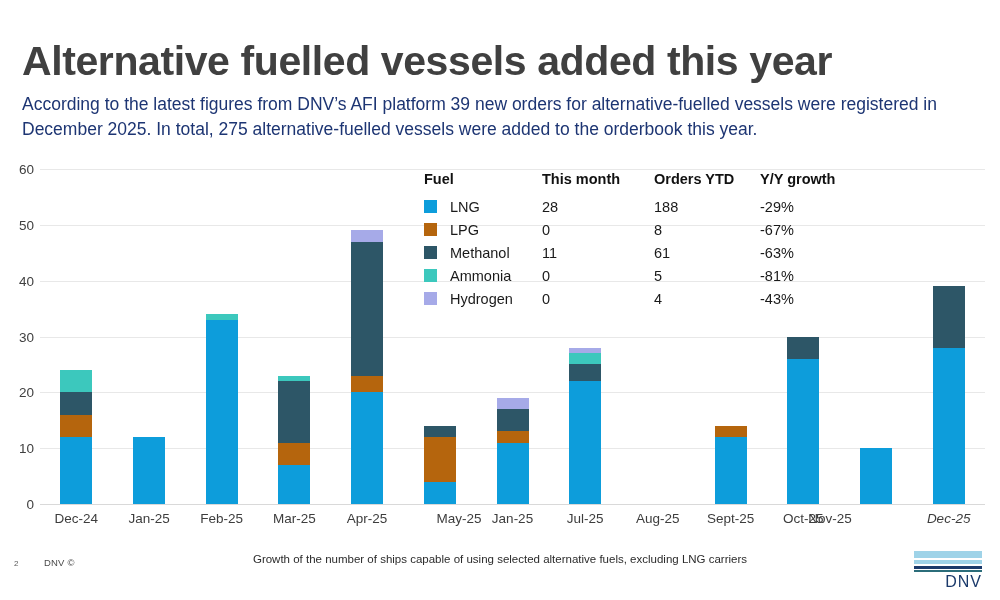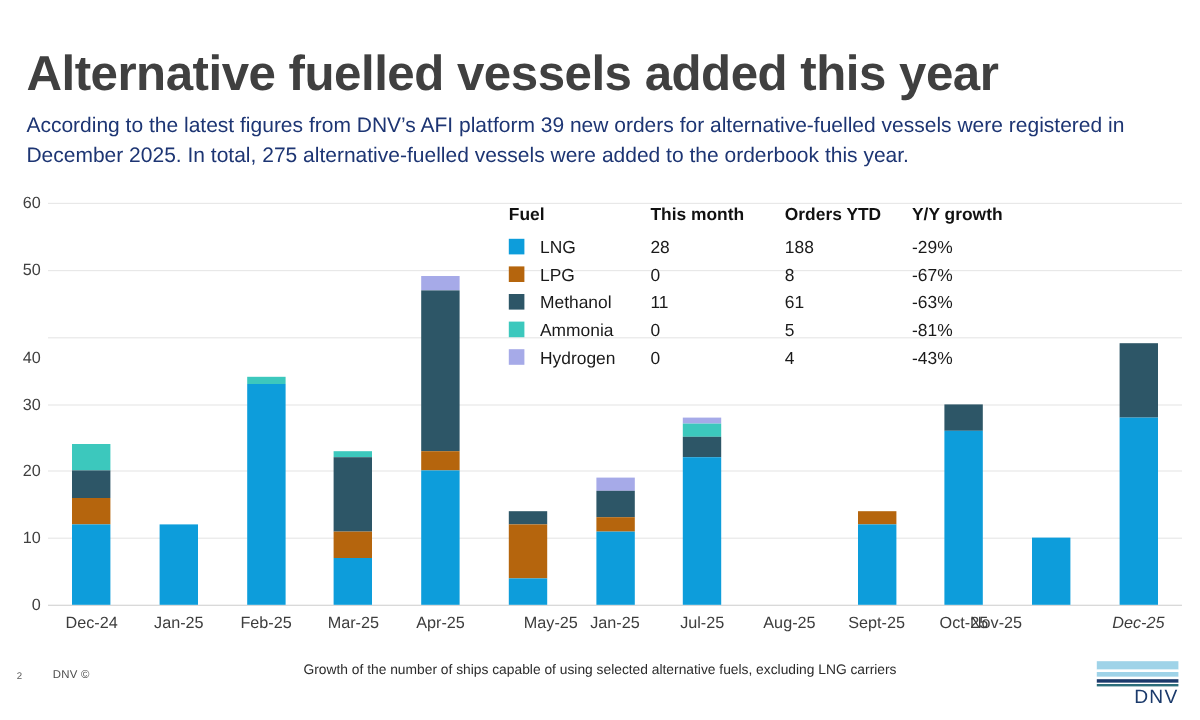--- a/index.html
+++ b/index.html
@@ -211,21 +211,21 @@
         <div class="gridline" style="top: 167.5px;"></div>
         <div class="gridline" style="top: 111.667px;"></div>
         <div class="gridline" style="top: 55.8333px;"></div>
         <div class="gridline" style="top: 0px;"></div>
       </div>
     <div id="yticks">
         <div class="ytick" style="top: 335px;">0</div>
         <div class="ytick" style="top: 279.167px;">10</div>
         <div class="ytick" style="top: 223.333px;">20</div>
         <div class="ytick" style="top: 167.5px;">30</div>
-        <div class="ytick" style="top: 129px;">40</div>
+        <div class="ytick" style="top: 112px;">40</div>
         <div class="ytick" style="top: 55.8333px;">50</div>
         <div class="ytick" style="top: 0px;">60</div>
       </div>
     <div id="baseline"></div>
     <div id="bars">
         <div class="bar-group" style="left: 20.3462px; width: 32px;">
           <div class="seg" style="height: 22.3333px; background: rgb(60, 200, 189);"></div>
           <div class="seg" style="height: 22.3333px; background: rgb(45, 86, 103);"></div>
           <div class="seg" style="height: 22.3333px; background: rgb(181, 101, 13);"></div>
           <div class="seg" style="height: 67px; background: rgb(13, 157, 219);"></div>

